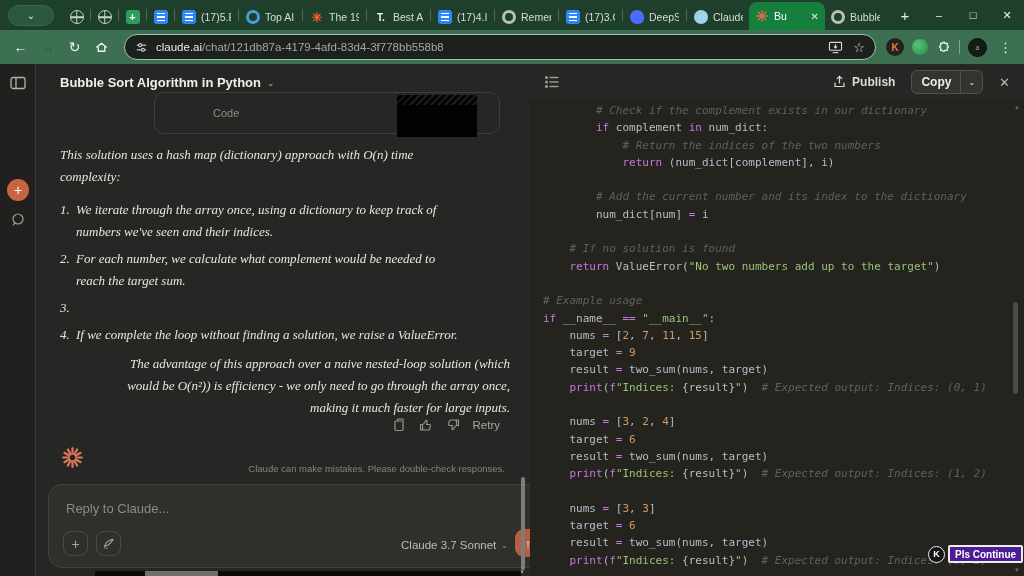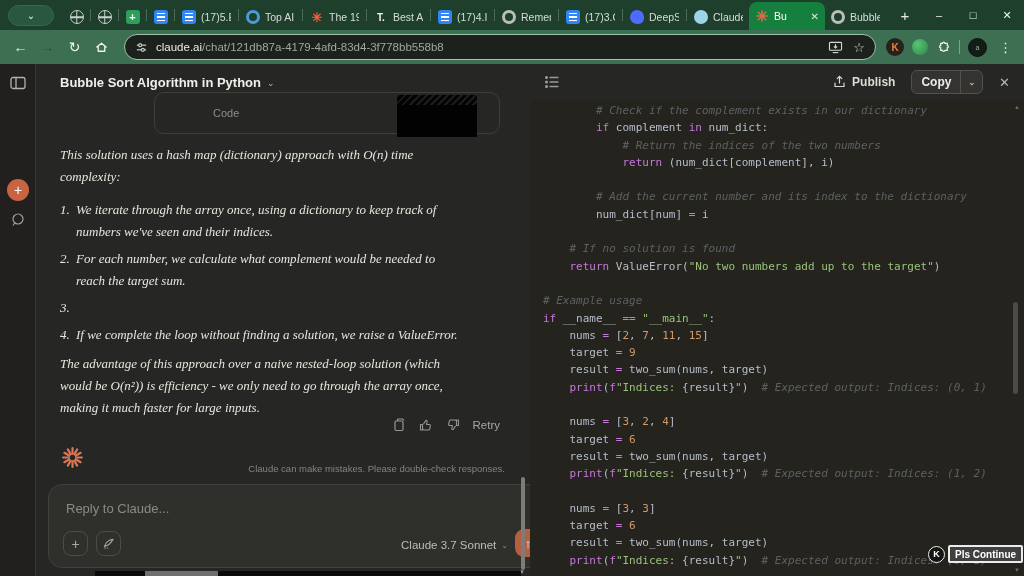--- a/index.html
+++ b/index.html
@@ -73,21 +73,21 @@
                    border-radius:10px; display:flex; align-items:center; }
   .artifact-card .cardlabel { margin-left:58px; font-size:11px; color:#8e8e86; }
   .redaction { position:absolute; left:361px; top:31px; width:80px; height:42px; background:#020202; }
   .redaction:before { content:""; position:absolute; left:0; right:0; top:0; height:10px;
                       background:repeating-linear-gradient(135deg,#1c1c1c 0 2px,#030303 2px 5px); }
 
   .prose { position:absolute; left:24px; top:80px; width:450px; color:#e8e6dc;
            font-family:"Liberation Serif","DejaVu Serif",serif; font-size:13px; line-height:22px;font-style:italic; }
   .prose p { white-space:pre-line; }
   .prose .p1 { margin-bottom:11px; }
-  .prose .p2 { margin-top:7px; }
+  .prose .p2 { margin-top:7px;text-align:right; }
   .li { display:flex; margin:5px 0; }
   .li .num { width:16px; flex:none; }
   .li .litext { white-space:pre-line; }
 
   .actions { position:absolute; left:24px; top:354px; width:440px; display:flex; justify-content:flex-end;
              align-items:center; gap:13px; color:#97978f; }
   .actions .retry { font-size:11.5px; font-weight:normal; color:#a6a69e; }
 
   .claude-logo { position:absolute; left:24px; top:381px; }
   .disclaimer { position:absolute; right:25px; top:399px; font-size:9.5px; color:#85857d; }
@@ -129,21 +129,21 @@
   .tk-p { color:#b6bdc9; } .tk-c { color:#5d6063; font-style:italic; }
   .tk-k { color:#c678dd; } .tk-s { color:#98c379; } .tk-n { color:#d19a66; }
 
   .code-arrow-up { position:absolute; right:4px; top:40px; font-size:6px; color:#6a6a64; }
   .code-arrow-down { position:absolute; right:4px; bottom:3px; font-size:6px; color:#6a6a64; }
   .code-thumb { position:absolute; right:6px; top:238px; width:5px; height:92px; border-radius:3px; background:#4c4c47; }
 
   .ext-overlay { position:absolute; left:398px; top:481px; display:flex; align-items:center; gap:3px; }
   .kcircle { width:17px; height:17px; border-radius:50%; border:1.5px solid #ececec; background:#141414;
              color:#fff; font-size:9px; font-weight:bold; display:flex; align-items:center; justify-content:center; }
-  .plsbox { height:18px; border:2px solid #ececec; border-radius:2px; background:#404040; color:#fff;
+  .plsbox { height:18px; border:2px solid #ececec; border-radius:2px; background:#4c1d95; color:#fff;
             font-size:10px; font-weight:bold; display:flex; align-items:center; padding:0 5px; white-space:nowrap; }
 
   svg { display:block; }
 </style>
 </head>
 <body>
 
 <div class="window">
 
   <div class="tabstrip">

